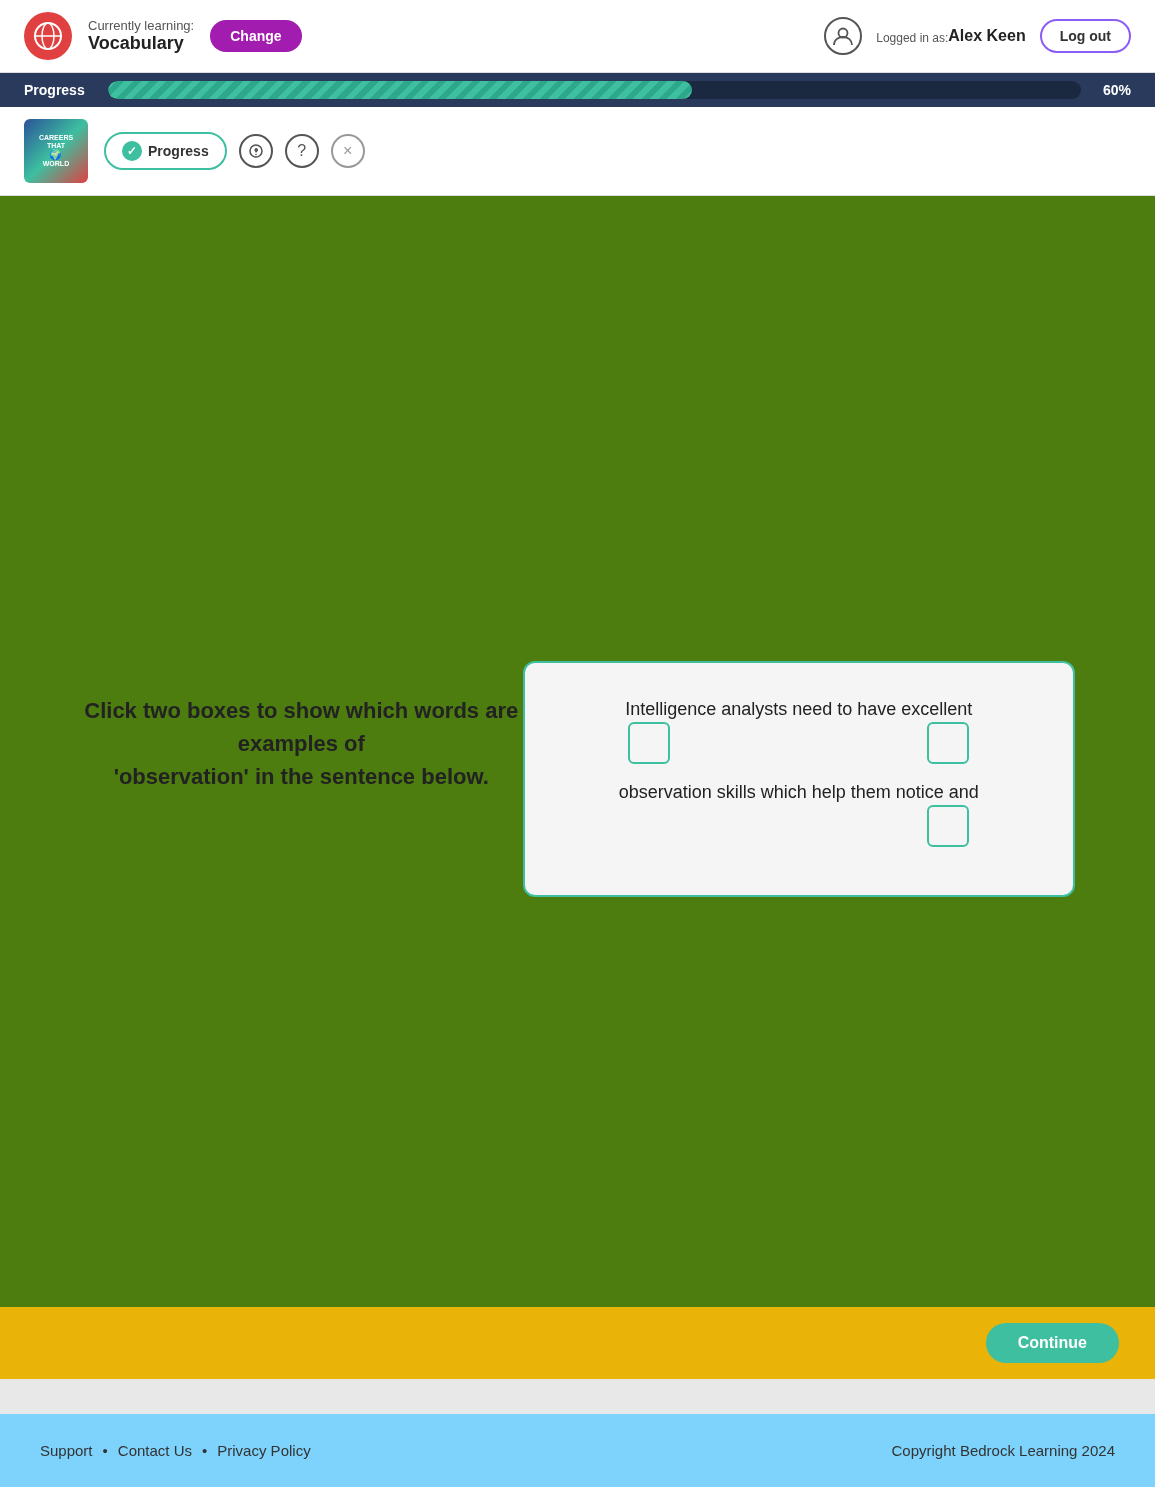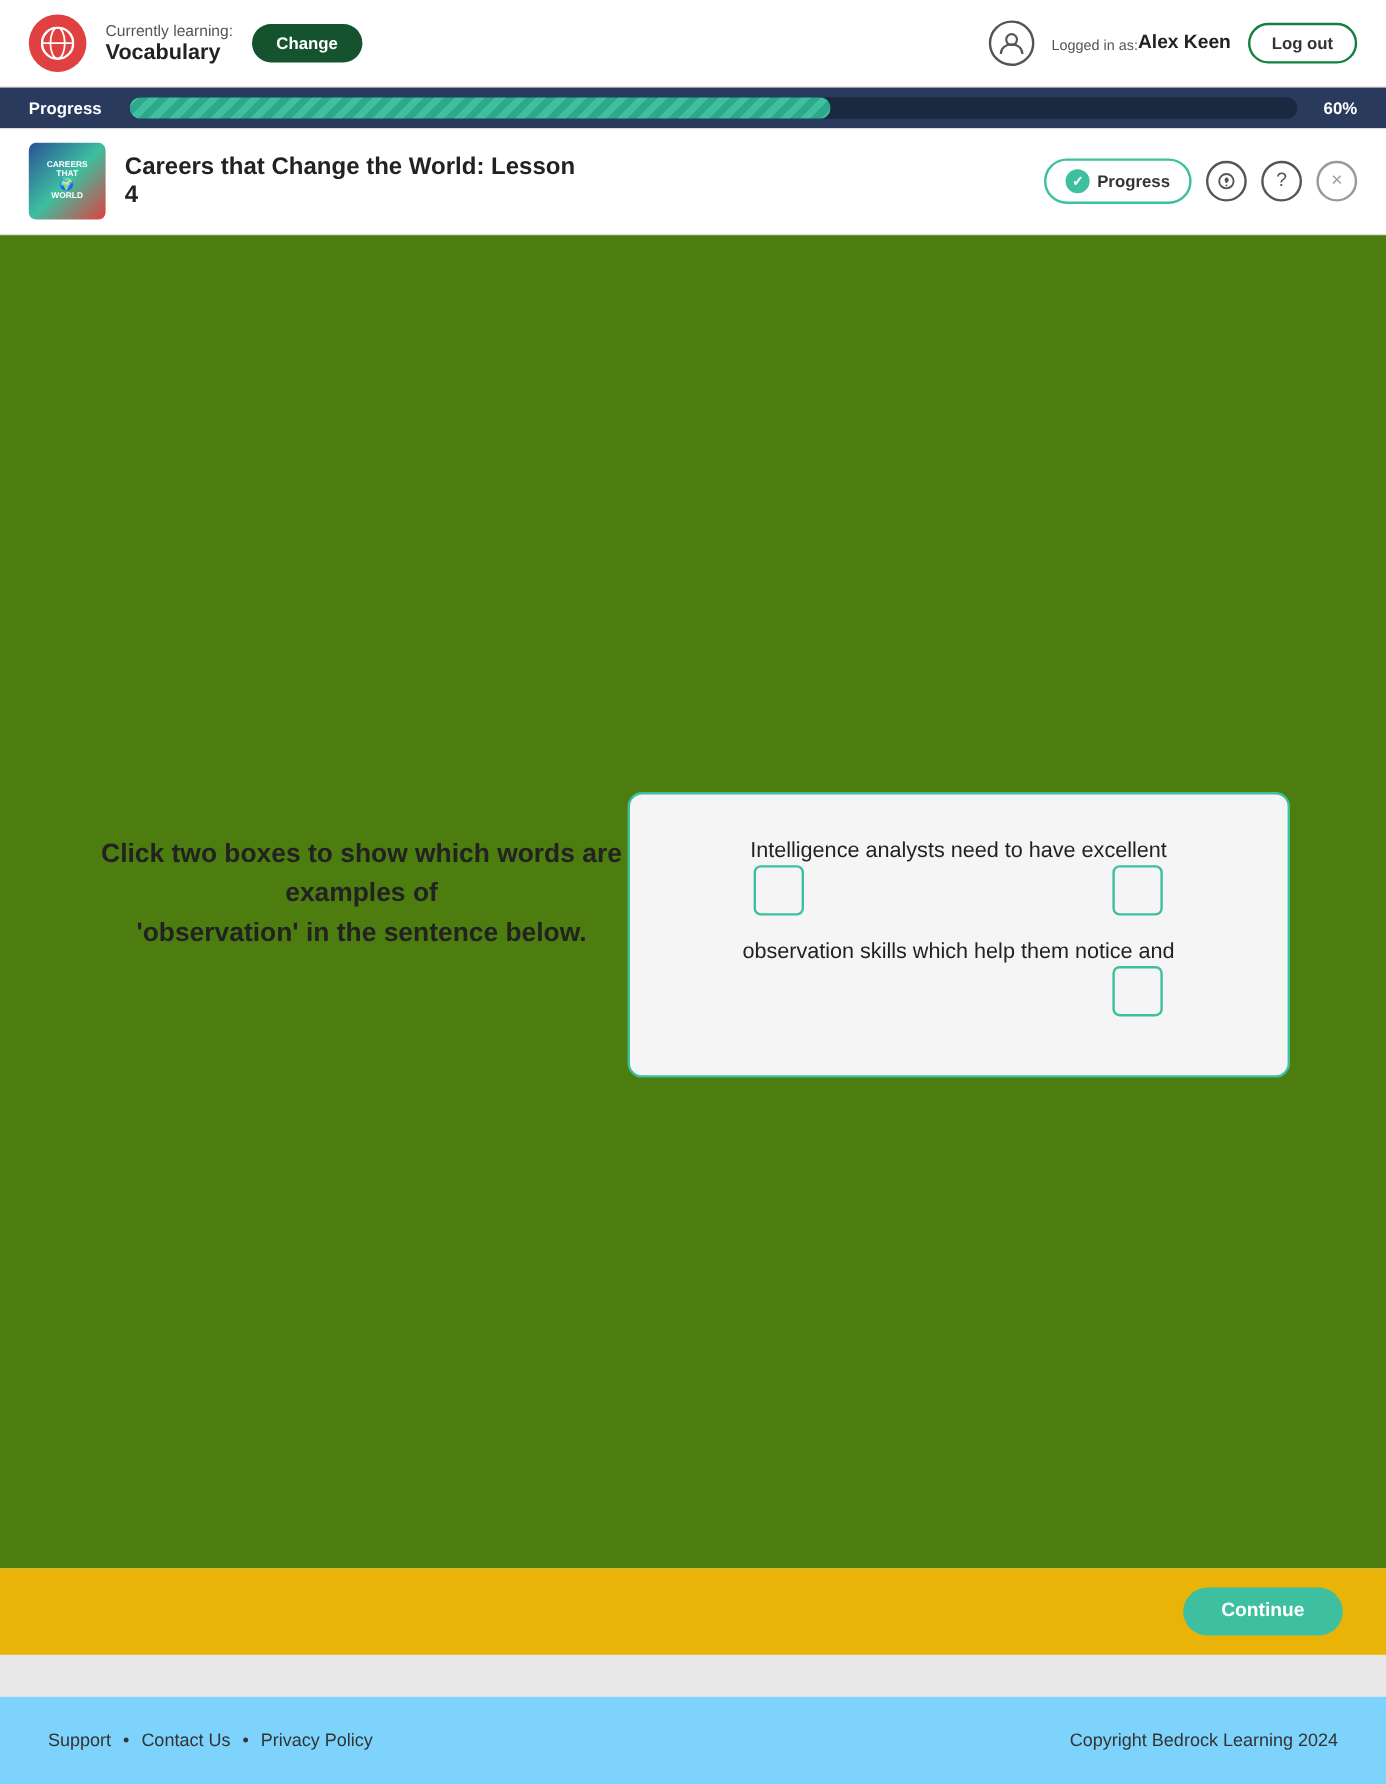--- a/index.html
+++ b/index.html
@@ -45,21 +45,21 @@
     .currently-learning-label {
       font-size: 13px;
       color: #555;
     }
     .vocabulary-label {
       font-size: 18px;
       font-weight: bold;
       color: #222;
     }
     .change-btn {
-      background: #14532d;
+      background: #a21caf;
       color: white;
       border: none;
       border-radius: 20px;
       padding: 8px 20px;
       font-size: 14px;
       font-weight: bold;
       cursor: pointer;
     }
     .header-right {
       display: flex;
@@ -86,21 +86,21 @@
       border: 2px solid #555;
       display: flex;
       align-items: center;
       justify-content: center;
       font-size: 20px;
       color: #555;
     }
     .logout-btn {
       background: #fff;
       color: #333;
-      border: 2px solid #15803d;
+      border: 2px solid #8b5cf6;
       border-radius: 20px;
       padding: 7px 18px;
       font-size: 14px;
       font-weight: bold;
       cursor: pointer;
     }
 
     
     .progress-bar-section {
       background: #2a3a5c;
@@ -356,24 +356,20 @@
   <span class="progress-label">Progress</span>
   <div class="progress-track">
     <div class="progress-fill" style="width: 60%"></div>
   </div>
   <span class="progress-percent">60%</span>
 </div>
 
 <div class="lesson-header">
   <div class="lesson-thumbnail">
     <span style="font-size:7px; line-height:1.1;">CAREERS<br>THAT<br><span style="font-size:10px;">🌍</span><br>WORLD</span>
-  </div>
-  <div class="lesson-title">
-    <span>Careers that Change the World: Lesson</span><br>
-    <span>4</span>
   </div>
   <div class="lesson-controls">
     <button class="progress-btn">
       <span class="check-icon">✓</span>
       <span>Progress</span>
     </button>
     <button class="icon-btn">
       <svg width="16" height="16" viewBox="0 0 16 16" fill="none">
         <circle cx="8" cy="8" r="6" stroke="#555" stroke-width="1.6"></circle>
         <path d="M8 5a2 2 0 011.5 3.3L8.5 9.5h-1L7 8.3A2 2 0 018 5z" fill="#555"></path>

